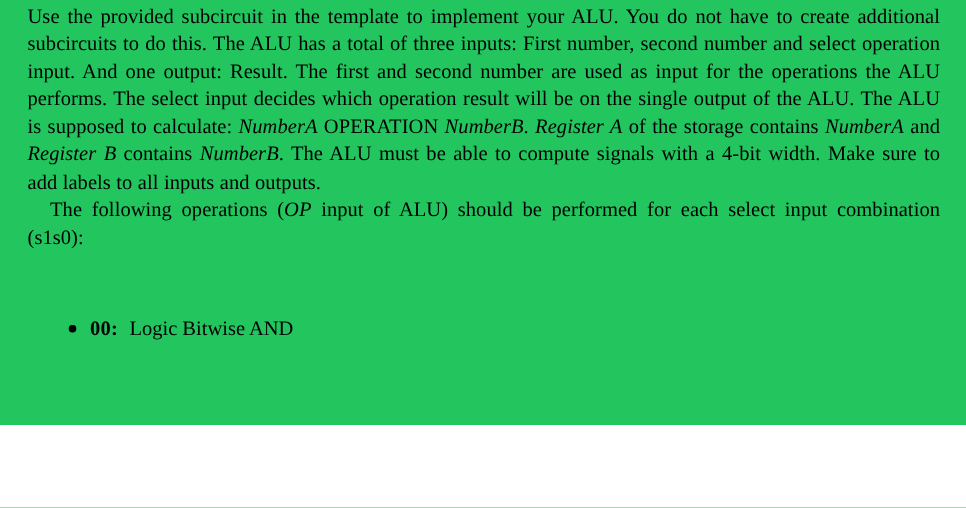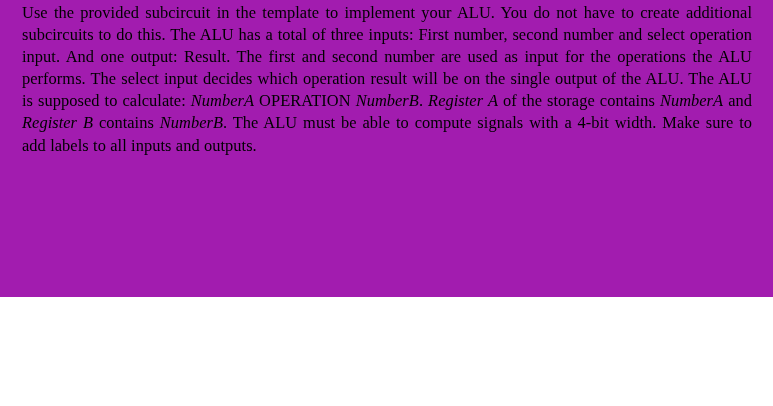--- a/index.html
+++ b/index.html
@@ -4,22 +4,22 @@
 <title>ALU Assignment Text</title>
 <style>
   html, body {
     margin: 0;
     padding: 0;
     background: #ffffff;
   }
   #page {
     position: relative;
     width: 773px;
-    height: 297px;
-    background: #a21caf;
+    height: 340px;
+    background: #22c55e;
     overflow: hidden;
     font-family: "Liberation Serif", "DejaVu Serif", serif;
     color: #000000;
     -webkit-font-smoothing: antialiased;
   }
   .body-block {
     position: absolute;
     left: 22px;
     top: 2px;
     width: 730px;
@@ -87,18 +87,24 @@
     margin-left: 5px;
   }
 </style>
 </head>
 <body>
 
 <div id="page">
 
   <div class="body-block">
     <p class="para para-first no-stretch"><span>Use the provided subcircuit in the template to implement your ALU. You do not have to create additional subcircuits to do this. The ALU has a total of three inputs: First number, second number and select operation input. And one output: Result. The first and second number are used as input for the operations the ALU performs. The select input decides which operation result will be on the single output of the ALU. The ALU is supposed to calculate: </span><i class="var">NumberA</i><span> OPERATION </span><i class="var">NumberB</i><span>. </span><i class="var">Register A</i><span> of the storage contains </span><i class="var">NumberA</i><span> and </span><i class="var">Register B</i><span> contains </span><i class="var">NumberB</i><span>. The ALU must be able to compute signals with a 4-bit width. Make sure to add labels to all inputs and outputs.</span></p>
+    <p class="para para-second no-stretch"><span>The following operations (</span><i class="var">OP</i><span> input of ALU) should be performed for each select input combination (s1s0):</span></p>
   </div>
 
   <ul class="op-list">
+    <li>
+      <span class="bullet-dot"></span>
+      <span class="op-code">00:</span>
+      <span class="op-name">Logic Bitwise AND</span>
+    </li>
   </ul>
 
 </div>
 
 </body></html>

